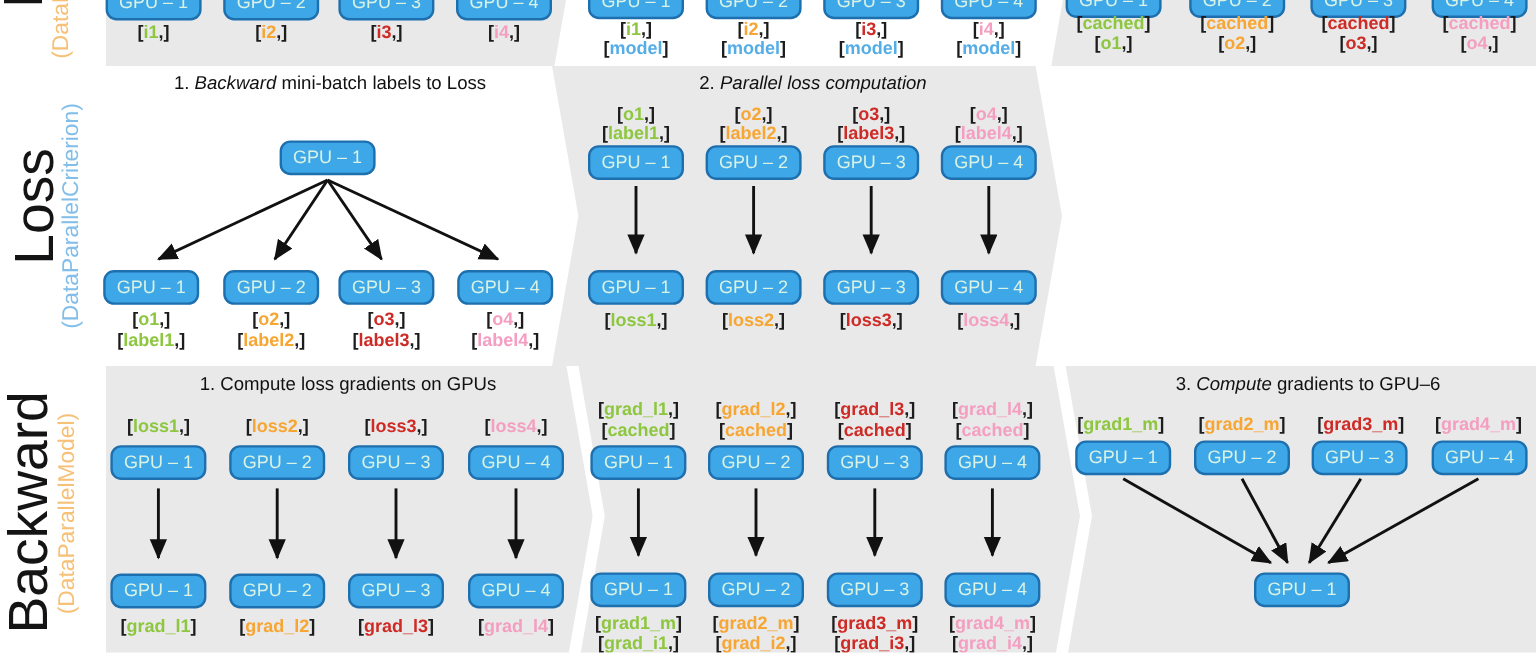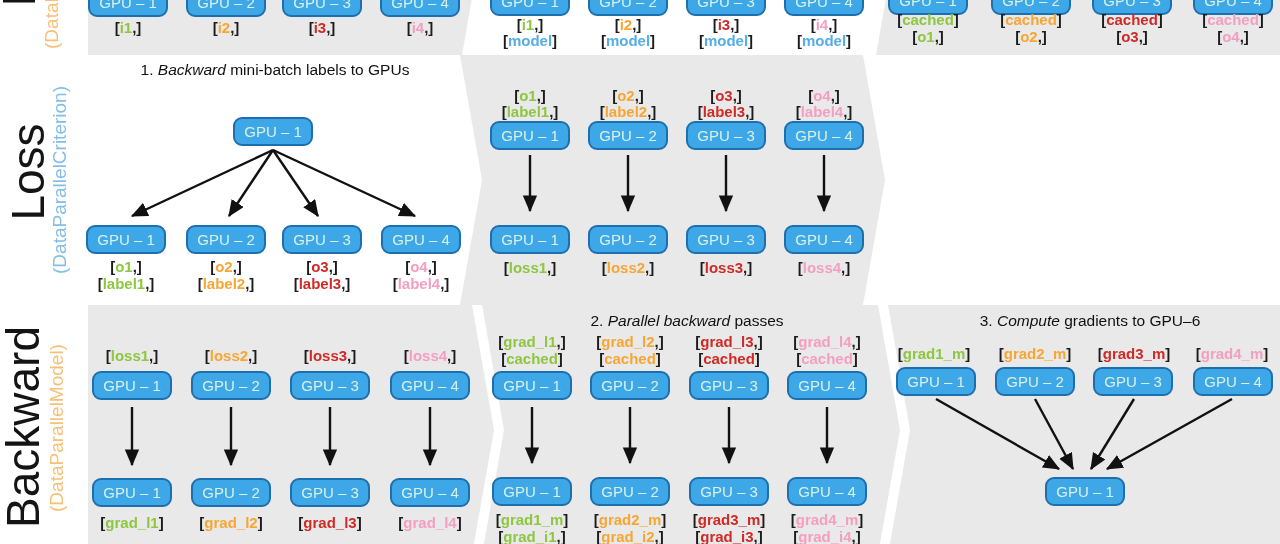--- a/index.html
+++ b/index.html
@@ -107,21 +107,21 @@
   <div class="vl vname" style="left:19px;top:-78px">Forward</div>
   <div class="vl vlib model" style="left:52px;top:-35px">(DataParallelModel)</div>
   <div class="vl vname" style="left:28px;top:172px">Loss</div>
   <div class="vl vlib crit" style="left:60px;top:180px">(DataParallelCriterion)</div>
   <div class="vl vname" style="left:23px;top:427px">Backward</div>
   <div class="vl vlib model" style="left:57px;top:428px">(DataParallelModel)</div>
 
   <div class="row" style="top:55px;height:250px">
     <div class="seg chev" style="left:460px;top:0;width:425px;height:250px"></div>
 
-    <div class="ttl" style="left:90px;width:370px;top:6px"><span>1. </span><span class="it">Backward</span><span> mini-batch labels to GPUs</span></div>
+    <div class="ttl" style="left:90px;width:370px;top:6px"><span>1. </span><span class="it">Backward</span><span> mini-batch labels to Loss</span></div>
     <div class="gpu" style="left:273px;top:62px">
         <span>GPU – 1</span>
       </div>
     <svg class="ar" style="left:90px;top:93px" width="360" height="80">
       <line x1="183" y1="2" x2="42" y2="68" marker-end="url(#ah)"></line>
       <line x1="183" y1="2" x2="139" y2="68" marker-end="url(#ah)"></line>
       <line x1="183" y1="2" x2="228" y2="68" marker-end="url(#ah)"></line>
       <line x1="183" y1="2" x2="325" y2="68" marker-end="url(#ah)"></line>
     </svg>
     <div class="gpu" style="left:126px;top:170px">
@@ -138,20 +138,21 @@
       </div>
     <div class="lb" style="left:126px;top:203px"><span class="bk">[</span><span class="c1">o1</span><span class="bk">,]</span></div>
     <div class="lb" style="left:226px;top:203px"><span class="bk">[</span><span class="c2">o2</span><span class="bk">,]</span></div>
     <div class="lb" style="left:322px;top:203px"><span class="bk">[</span><span class="c3">o3</span><span class="bk">,]</span></div>
     <div class="lb" style="left:421px;top:203px"><span class="bk">[</span><span class="c4">o4</span><span class="bk">,]</span></div>
     <div class="lb" style="left:126px;top:220px"><span class="bk">[</span><span class="c1">label1</span><span class="bk">,]</span></div>
     <div class="lb" style="left:226px;top:220px"><span class="bk">[</span><span class="c2">label2</span><span class="bk">,]</span></div>
     <div class="lb" style="left:322px;top:220px"><span class="bk">[</span><span class="c3">label3</span><span class="bk">,]</span></div>
     <div class="lb" style="left:421px;top:220px"><span class="bk">[</span><span class="c4">label4</span><span class="bk">,]</span></div>
 
+    <div class="ttl" style="left:480px;width:395px;top:6px"><span>2. </span><span class="it">Parallel loss computation</span><span></span></div>
     <div class="lb" style="left:530px;top:32px"><span class="bk">[</span><span class="c1">o1</span><span class="bk">,]</span></div>
     <div class="lb" style="left:628px;top:32px"><span class="bk">[</span><span class="c2">o2</span><span class="bk">,]</span></div>
     <div class="lb" style="left:726px;top:32px"><span class="bk">[</span><span class="c3">o3</span><span class="bk">,]</span></div>
     <div class="lb" style="left:824px;top:32px"><span class="bk">[</span><span class="c4">o4</span><span class="bk">,]</span></div>
     <div class="lb" style="left:530px;top:48px"><span class="bk">[</span><span class="c1">label1</span><span class="bk">,]</span></div>
     <div class="lb" style="left:628px;top:48px"><span class="bk">[</span><span class="c2">label2</span><span class="bk">,]</span></div>
     <div class="lb" style="left:726px;top:48px"><span class="bk">[</span><span class="c3">label3</span><span class="bk">,]</span></div>
     <div class="lb" style="left:824px;top:48px"><span class="bk">[</span><span class="c4">label4</span><span class="bk">,]</span></div>
     <div class="gpu" style="left:530px;top:66px">
         <span>GPU – 1</span>
@@ -187,20 +188,21 @@
     <div class="lb" style="left:628px;top:204px"><span class="bk">[</span><span class="c2">loss2</span><span class="bk">,]</span></div>
     <div class="lb" style="left:726px;top:204px"><span class="bk">[</span><span class="c3">loss3</span><span class="bk">,]</span></div>
     <div class="lb" style="left:824px;top:204px"><span class="bk">[</span><span class="c4">loss4</span><span class="bk">,]</span></div>
   </div>
 
   <div class="row" style="top:305px;height:239px">
     <div class="seg tipR" style="left:88px;top:0;width:406px;height:250px"></div>
     <div class="seg chev" style="left:482px;top:0;width:418px;height:250px"></div>
     <div class="seg notchL" style="left:888px;top:0;width:392px;height:250px"></div>
 
+    <div class="ttl" style="left:100px;width:380px;top:7px"><span>1. </span><span class="it"></span><span>Compute loss gradients on GPUs</span></div>
     <div class="lb" style="left:132px;top:42px"><span class="bk">[</span><span class="c1">loss1</span><span class="bk">,]</span></div>
     <div class="lb" style="left:231px;top:42px"><span class="bk">[</span><span class="c2">loss2</span><span class="bk">,]</span></div>
     <div class="lb" style="left:330px;top:42px"><span class="bk">[</span><span class="c3">loss3</span><span class="bk">,]</span></div>
     <div class="lb" style="left:430px;top:42px"><span class="bk">[</span><span class="c4">loss4</span><span class="bk">,]</span></div>
     <div class="gpu" style="left:132px;top:66px">
         <span>GPU – 1</span>
       </div>
     <div class="gpu" style="left:231px;top:66px">
         <span>GPU – 2</span>
       </div>
@@ -226,21 +228,20 @@
         <span>GPU – 3</span>
       </div>
     <div class="gpu" style="left:430px;top:173px">
         <span>GPU – 4</span>
       </div>
     <div class="lb" style="left:132px;top:209px"><span class="bk">[</span><span class="c1">grad_l1</span><span class="bk">]</span></div>
     <div class="lb" style="left:231px;top:209px"><span class="bk">[</span><span class="c2">grad_l2</span><span class="bk">]</span></div>
     <div class="lb" style="left:330px;top:209px"><span class="bk">[</span><span class="c3">grad_l3</span><span class="bk">]</span></div>
     <div class="lb" style="left:430px;top:209px"><span class="bk">[</span><span class="c4">grad_l4</span><span class="bk">]</span></div>
 
-    <div class="ttl" style="left:492px;width:390px;top:7px"><span>2. </span><span class="it">Parallel backward</span><span> passes</span></div>
     <div class="lb" style="left:532px;top:28px"><span class="bk">[</span><span class="c1">grad_l1</span><span class="bk">,]</span></div>
     <div class="lb" style="left:630px;top:28px"><span class="bk">[</span><span class="c2">grad_l2</span><span class="bk">,]</span></div>
     <div class="lb" style="left:729px;top:28px"><span class="bk">[</span><span class="c3">grad_l3</span><span class="bk">,]</span></div>
     <div class="lb" style="left:827px;top:28px"><span class="bk">[</span><span class="c4">grad_l4</span><span class="bk">,]</span></div>
     <div class="lb" style="left:532px;top:45px"><span class="bk">[</span><span class="c1">cached</span><span class="bk">]</span></div>
     <div class="lb" style="left:630px;top:45px"><span class="bk">[</span><span class="c2">cached</span><span class="bk">]</span></div>
     <div class="lb" style="left:729px;top:45px"><span class="bk">[</span><span class="c3">cached</span><span class="bk">]</span></div>
     <div class="lb" style="left:827px;top:45px"><span class="bk">[</span><span class="c4">cached</span><span class="bk">]</span></div>
     <div class="gpu" style="left:532px;top:66px">
         <span>GPU – 1</span>

